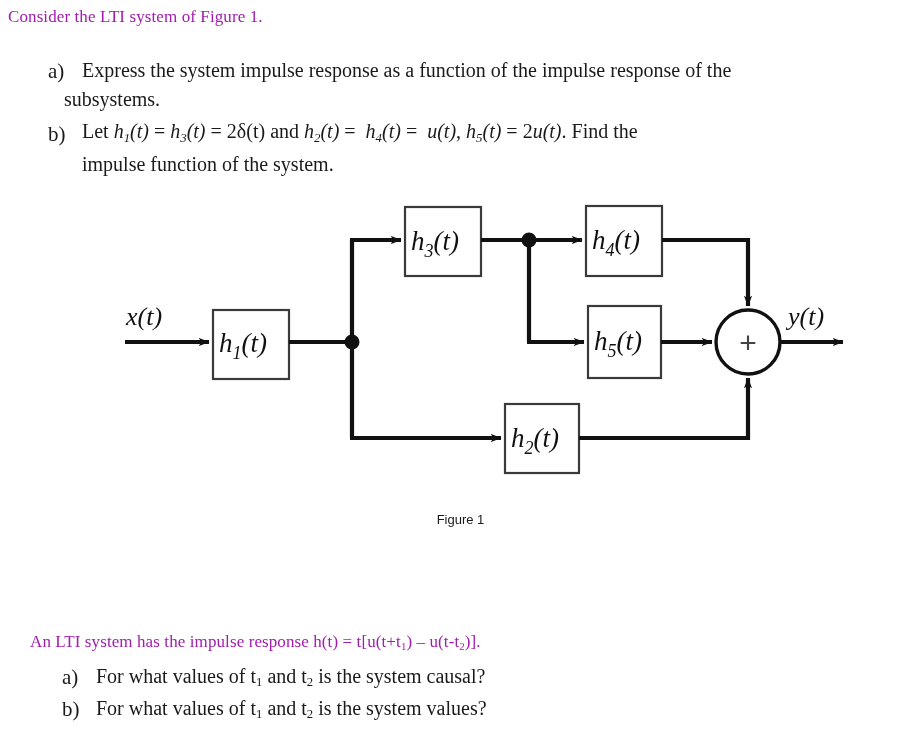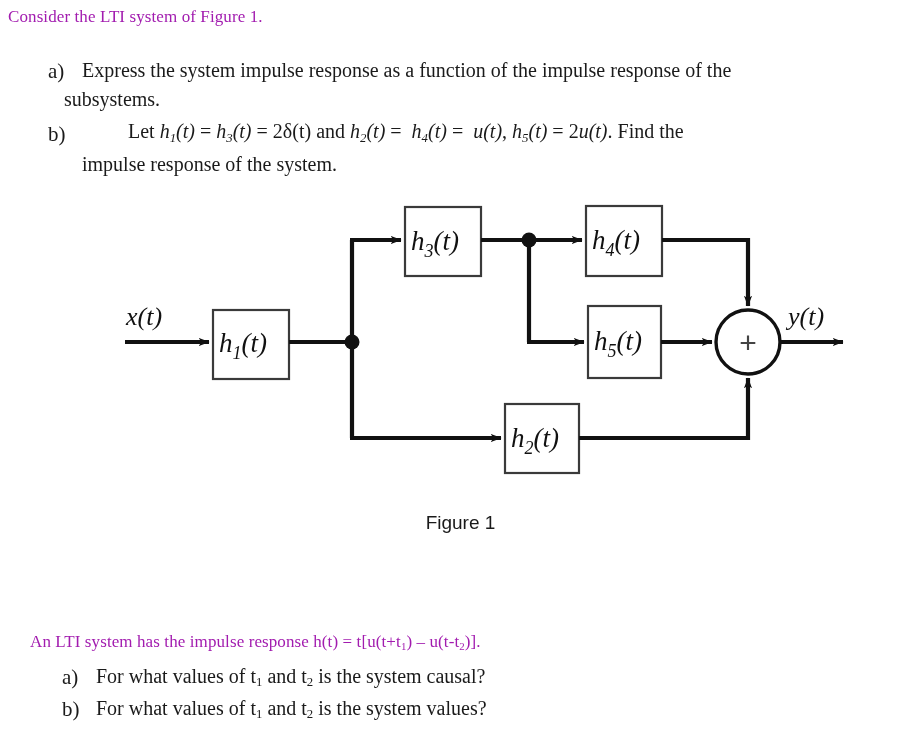--- a/index.html
+++ b/index.html
@@ -42,31 +42,31 @@
 
   
   .marker { position: absolute; font-size: 21px; }
   .listtext { position: absolute; font-size: 20px; white-space: nowrap; }
 
   #mark-a1 { left: 48px; top: 59px; }
   #item-a1-l1 { left: 82px; top: 59px; }
   #item-a1-l2 { left: 64px; top: 88px; }
 
   #mark-b1 { left: 48px; top: 122px; }
-  #item-b1-l1 { left: 82px; top: 120px; margin-left: 46px; }
+  #item-b1-l1 { left: 82px; top: 120px; }
   #item-b1-l2 { left: 82px; top: 153px; }
 
   
   #figure-caption {
     position: absolute;
     left: 0; right: 0;
     top: 512px;
     text-align: center;
     font-family: "Liberation Sans", "DejaVu Sans", sans-serif;
-    font-size: 19px;
+    font-size: 13px;
     color: #1a1a1a;
   }
 
   
   #line-lti { left: 30px; top: 632px; font-family: Liberation Serif, serif; }
   #mark-a2 { left: 62px; top: 665px; }
   #item-a2 { left: 96px; top: 665px; }
   #mark-b2 { left: 62px; top: 697px; }
   #item-b2 { left: 96px; top: 697px; }
 
@@ -125,21 +125,21 @@
 <div class="marker" id="mark-a1">a)</div>
 <div class="listtext" id="item-a1-l1">Express the system impulse response as a function of the impulse response of the</div>
 <div class="listtext" id="item-a1-l2">subsystems.</div>
 
 <div class="marker" id="mark-b1">b)</div>
 
 <div class="listtext" id="item-b1-l1">
   <span>Let </span><span class="mi"><span>h</span><sub>1</sub></span><span class="mi">(t)</span><span> = </span><span class="mi"><span>h</span><sub>3</sub></span><span class="mi">(t)</span><span> = </span><span>2δ(t)</span><span> and </span><span class="mi"><span>h</span><sub>2</sub></span><span class="mi">(t)</span><span> = </span>&nbsp;<span class="mi"><span>h</span><sub>4</sub></span><span class="mi">(t)</span><span> = </span>&nbsp;<span class="mi">u(t)</span><span>, </span><span class="mi"><span>h</span><sub>5</sub></span><span class="mi">(t)</span><span> = </span><span>2<span class="mi">u</span><span class="mi">(t)</span></span><span>. Find the</span>
 </div>
 
-<div class="listtext" id="item-b1-l2">impulse response of the system.</div>
+<div class="listtext" id="item-b1-l2">impulse function of the system.</div>
 
 <svg id="diagram" viewBox="0 0 921 310">
   <defs>
     <marker id="ah" markerWidth="11" markerHeight="9" refX="10.4" refY="4.5" orient="auto" markerUnits="userSpaceOnUse">
       <path d="M0,0.4 L11,4.5 L0,8.6 L3,4.5 Z" fill="#111111"></path>
     </marker>
   </defs>
 
   <line class="wire" x1="125" y1="152" x2="209" y2="152" marker-end="url(#ah)"></line>
   <text class="sig-lbl" x="126" y="135"><tspan>x</tspan><tspan>(t)</tspan></text>

